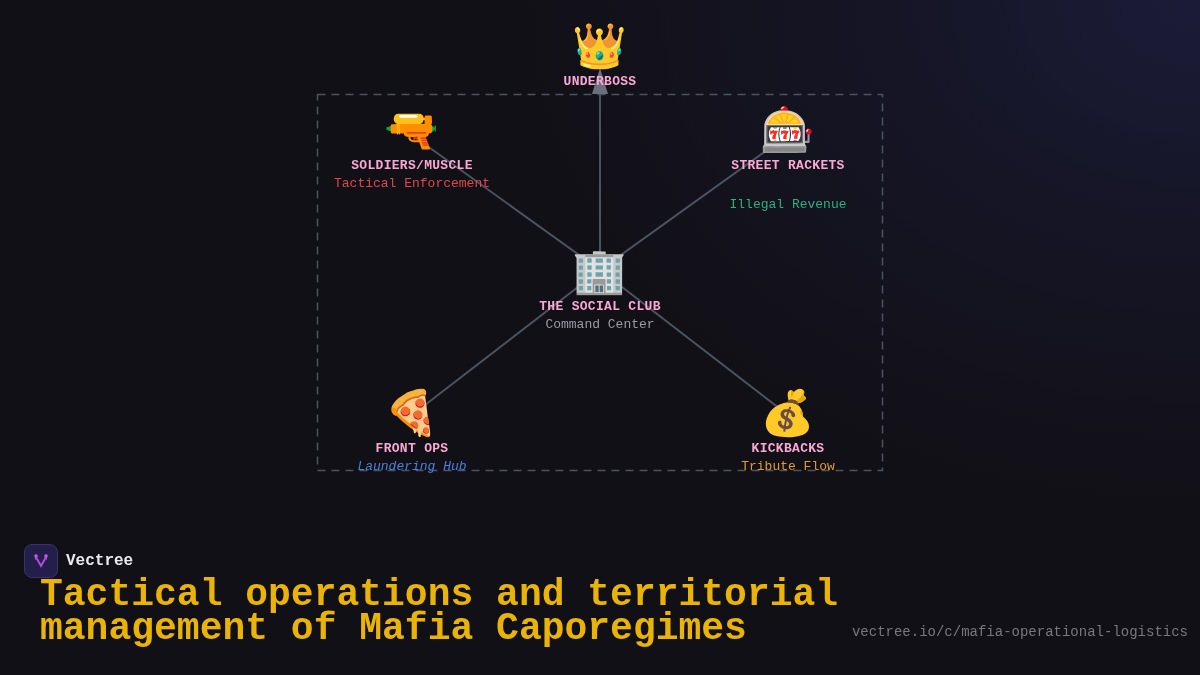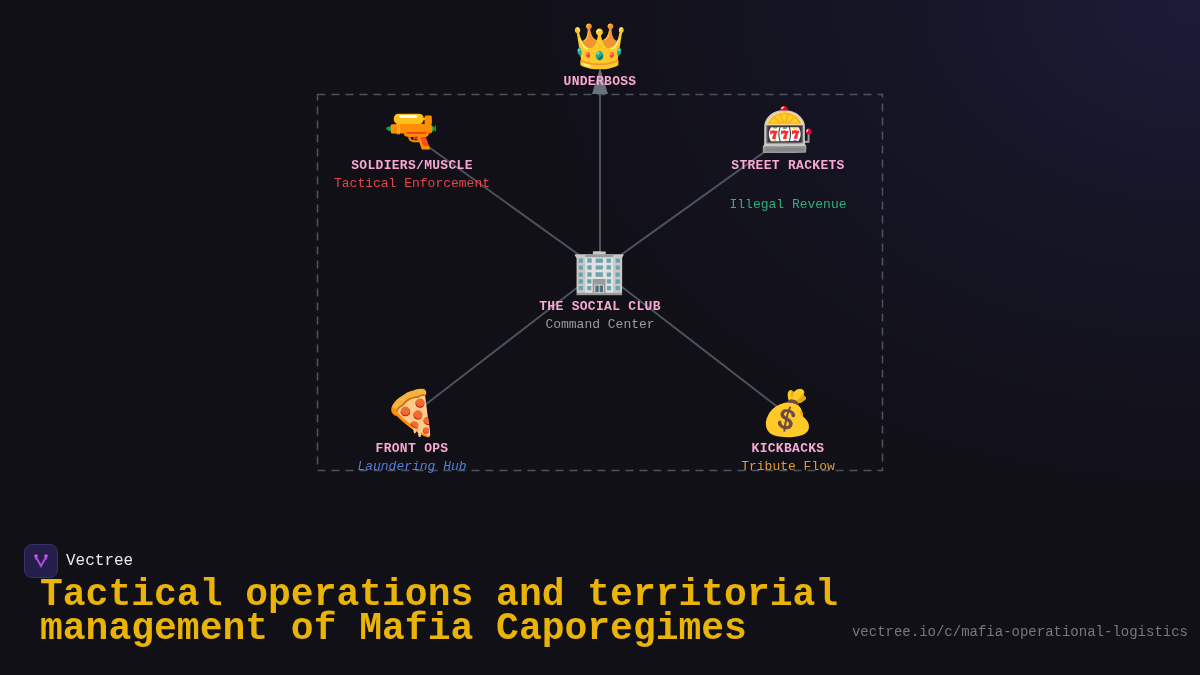--- a/index.html
+++ b/index.html
@@ -18,21 +18,21 @@
     svg.edges { position: absolute; left: 0; top: 0; }
     .node { position: absolute; text-align: center; transform: translateX(-50%); white-space: nowrap; }
     .node .emoji { font-size: 44px; line-height: 52px; display: block; font-family: "DejaVu Sans", sans-serif; }
     .node .label { font-size: 13px; font-weight: bold; color: #f9a8d4; letter-spacing: 0.3px; display: block; margin-top: 2px; }
     .node .sub { font-size: 13px; display: block; margin-top: 3px; }
     .brand { position: absolute; left: 24px; top: 544px; display: flex; align-items: center; gap: 8px; }
     .brand-logo {
       width: 32px; height: 32px; border-radius: 8px; background: #231f4a;
       border: 1px solid #37326a; display: flex; align-items: center; justify-content: center;
     }
-    .brand-name { font-size: 16px; font-weight: normal; color: #e8e8ee; }
+    .brand-name { font-size: 16px; font-weight: bold; color: #e8e8ee; }
     .headline {
       position: absolute; left: 24px; top: 562px; margin: 16px;
       font-size: 38px; line-height: 34px; font-weight: bold; color: #eab308; width: 800px;
     }
     .url { position: absolute; right: 12px; top: 624px; font-size: 14px; color: #77777f; }
   </style>
 </head>
 <body>
 
 <div class="bg-glow"></div>

